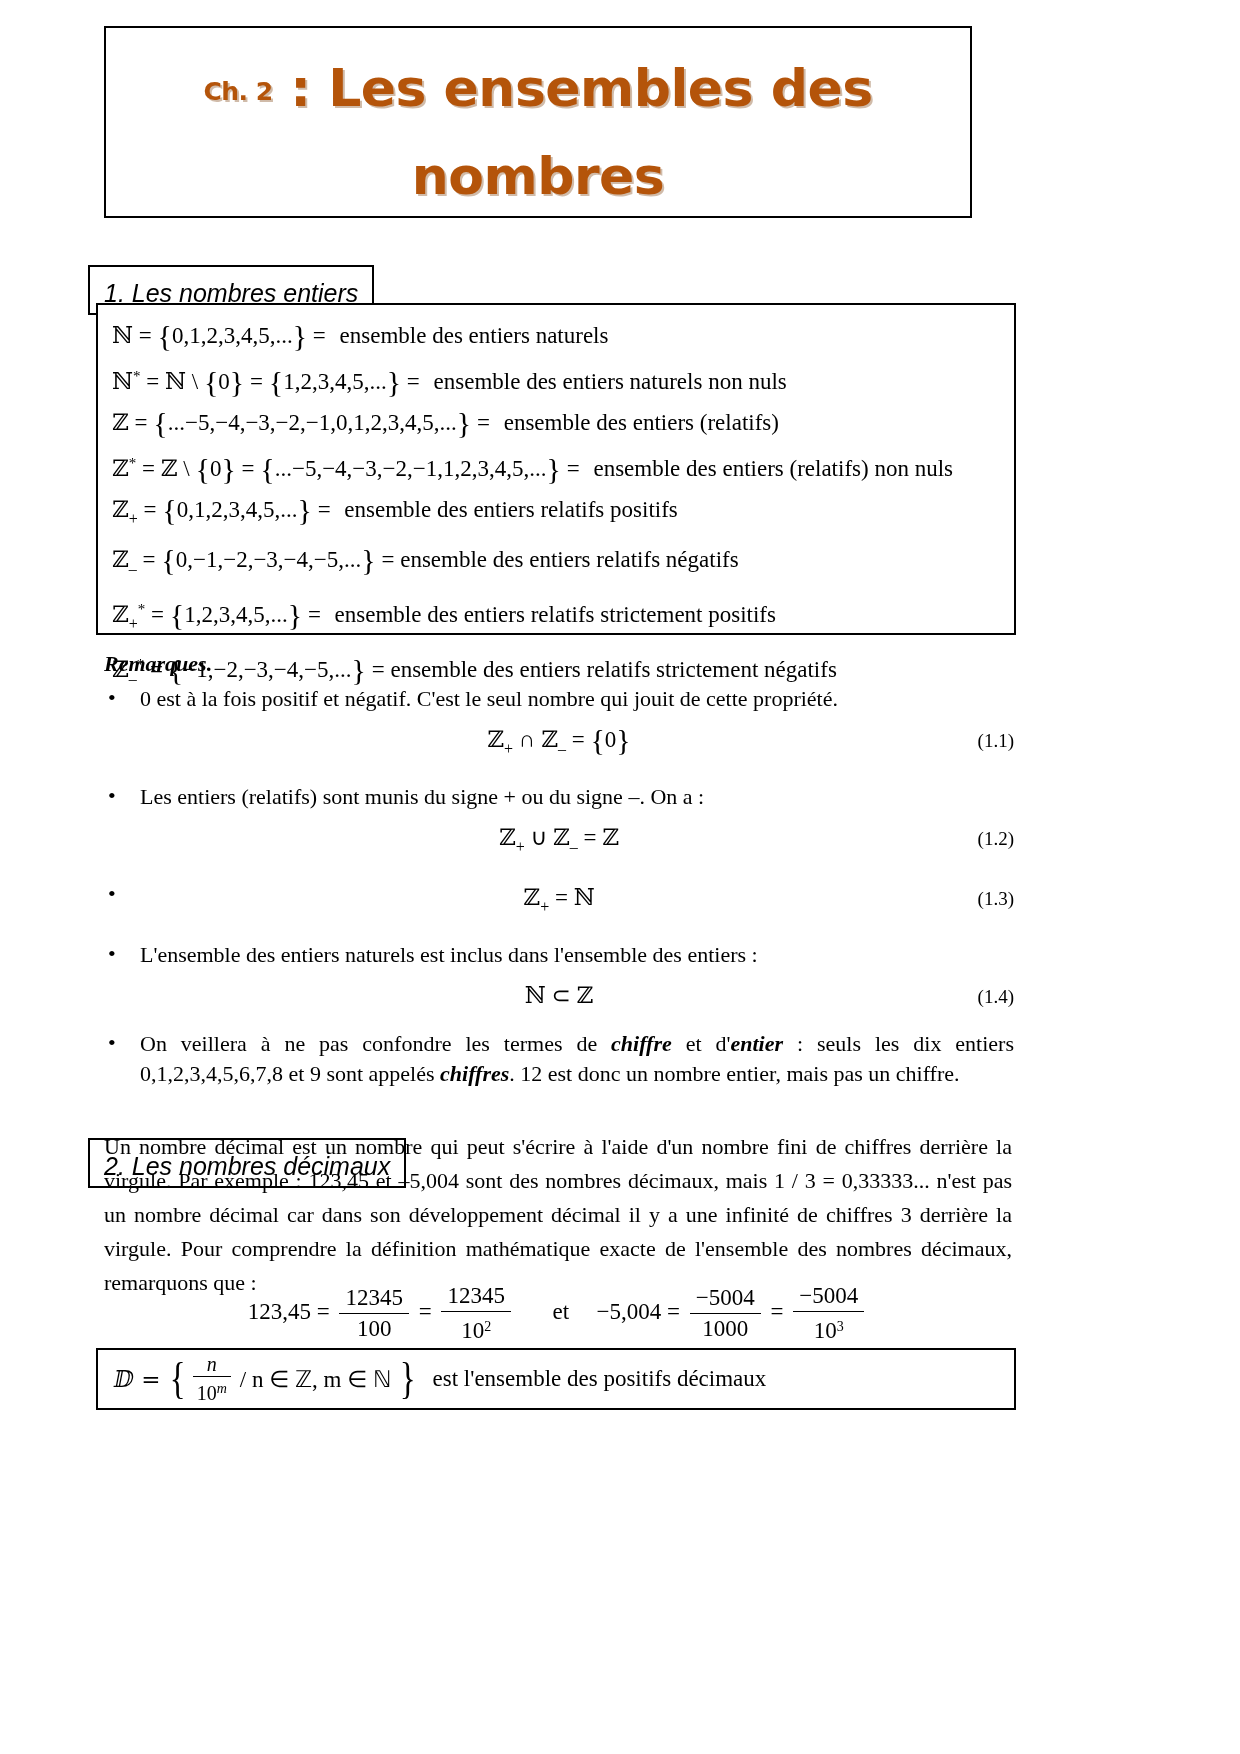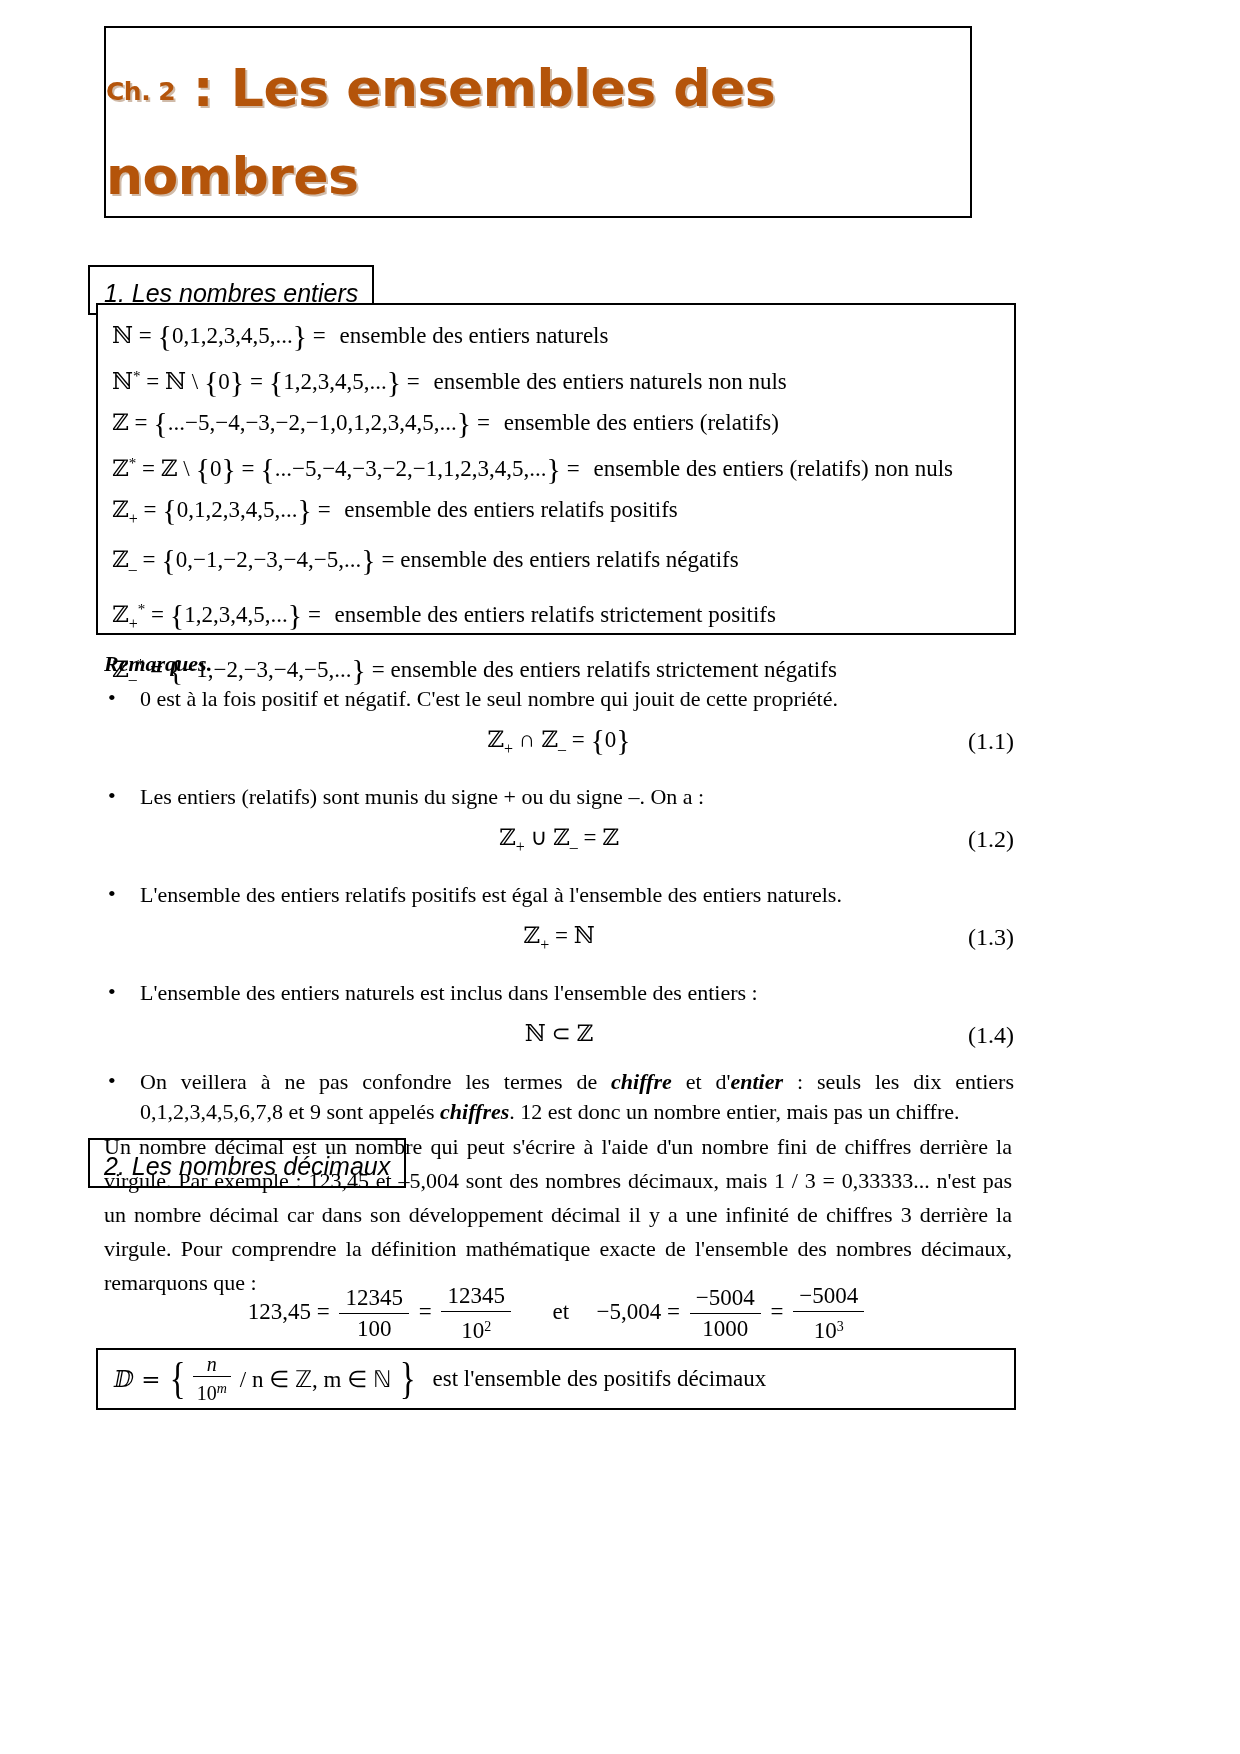--- a/index.html
+++ b/index.html
@@ -25,20 +25,21 @@
   .title-box {
     position: absolute;
     left: 104px;
     top: 26px;
     width: 868px;
     height: 192px;
     border: 2px solid #000;
     background: #fff;
   }
   .title-line {
+    text-align: center;
     font-family: "DejaVu Sans", sans-serif;
     font-weight: bold;
     color: #B4540A;
     letter-spacing: -0.5px;
     text-shadow: 2px 2px 0 rgba(120,60,10,0.35);
   }
   .title-line-1 {
     margin-top: 30px;
     font-size: 52px;
     line-height: 60px;
@@ -124,21 +125,21 @@
     position: relative;
     text-align: center;
     font-size: 23px;
     line-height: 34px;
     margin: 8px 0 16px 0;
   }
   .eq-num {
     position: absolute;
     right: 0;
     top: 2px;
-    font-size: 24px;
+    font-size: 19px;
     text-align: center;
   }
   .eq-body { display: inline-block; }
 
   .bi { font-weight: bold; font-style: italic; }
 
   
   .sec2-para {
     position: absolute;
     left: 104px;
@@ -297,21 +298,20 @@
     </div>
     <div class="eq-row">
       <span class="eq-body">
         <span class="bb">ℤ</span><span class="sub-sign">+</span> ∪ <span class="bb">ℤ</span><span class="sub-sign">–</span> = <span class="bb">ℤ</span>
       </span>
       <span class="eq-num">(1.2)</span>
     </div>
 
     <div class="bullet-row">
       <span class="dot">•</span>
-      <span>L'ensemble des entiers relatifs positifs est égal à l'ensemble des entiers naturels.</span>
     </div>
     <div class="eq-row">
       <span class="eq-body">
         <span class="bb">ℤ</span><span class="sub-sign">+</span> = <span class="bb">ℕ</span>
       </span>
       <span class="eq-num">(1.3)</span>
     </div>
 
     <div class="bullet-row">
       <span class="dot">•</span>

